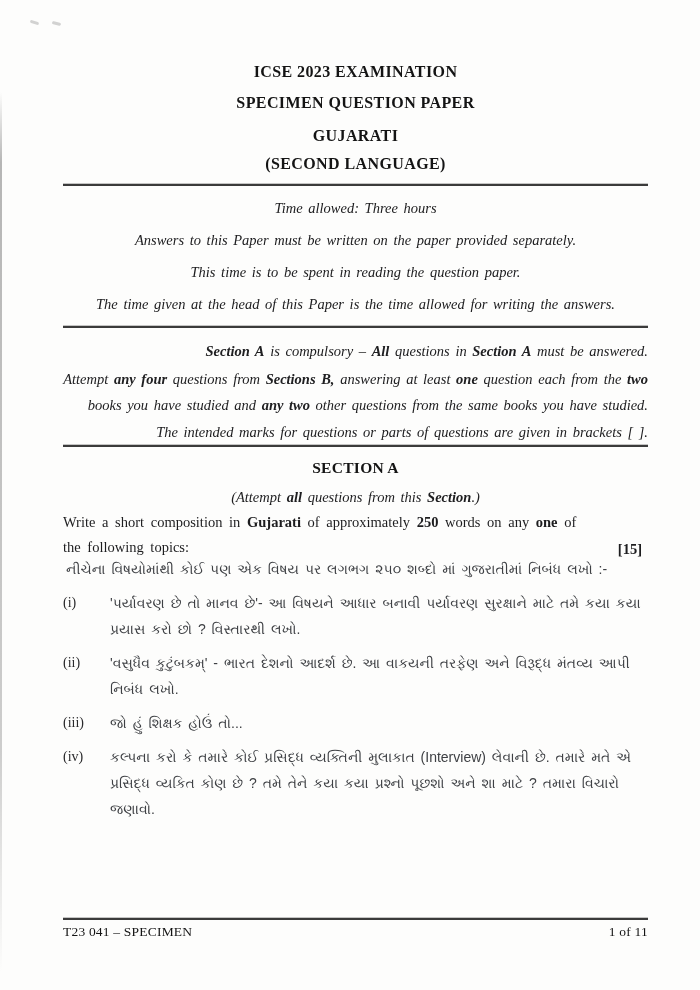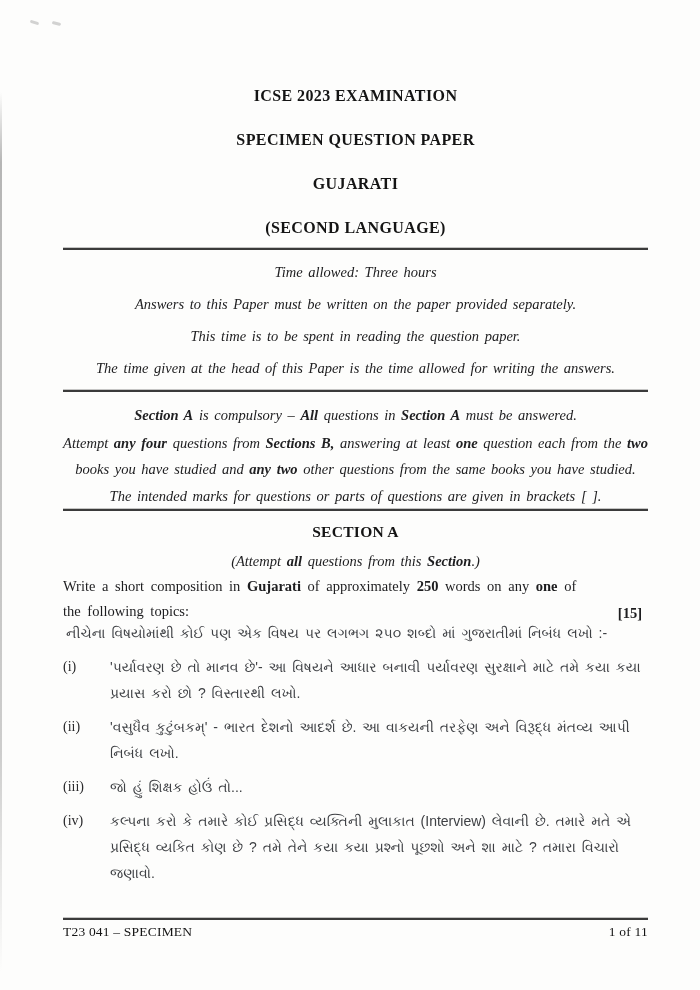--- a/index.html
+++ b/index.html
@@ -15,34 +15,34 @@
   .edge-shadow{
     position:absolute;left:0;top:92px;width:2px;height:880px;
     background:linear-gradient(180deg,rgba(110,110,110,0) 0%,rgba(95,95,95,.45) 8%,rgba(95,95,95,.30) 75%,rgba(120,120,120,0) 100%);
   }
   .scan-mark{position:absolute;background:rgba(140,140,140,.38);border-radius:2px;}
   .m1{left:30px;top:21px;width:9px;height:3px;transform:rotate(18deg);}
   .m2{left:52px;top:22px;width:9px;height:3px;transform:rotate(14deg);}
   .content{margin:0 52px 0 63px;}
 
   header{padding-top:62px;text-align:center;}
-  .h-line{font-weight:bold;font-size:16px;line-height:20px;letter-spacing:.4px;color:#141414;margin-top:24px;}
+  .h-line{font-weight:bold;font-size:16px;line-height:20px;letter-spacing:.4px;color:#141414;}
   .t1{margin-bottom:11px;}
   .t2{margin-bottom:13px;}
   .t3{margin-bottom:8px;}
 
   .rule{height:2px;background:#3b3b3b;box-shadow:0 -1px 0 rgba(0,0,0,.22);}
   .rule-1{margin-top:10px;}
   .rule-2{margin-top:0;}
   .rule-3{margin-top:2px;}
 
   .preamble{text-align:center;margin-top:12px;}
   .pre-line{font-style:italic;font-size:14.5px;line-height:20px;margin:0 0 12px;color:#202022;word-spacing:2px;}
 
-  .instructions{text-align:center;margin-top:10px;}
+  .instructions{text-align:right;margin-top:10px;}
   .instr{font-style:italic;font-size:14.5px;line-height:26px;margin:0;color:#202022;word-spacing:2px;}
   .i2{margin-top:2px;}
   .i3{margin-top:3px;line-height:22px;}
 
   .section-title{text-align:center;font-weight:bold;font-size:15.5px;line-height:20px;margin-top:11px;letter-spacing:.3px;color:#141414;}
   .section-subtitle{text-align:center;font-style:italic;font-size:14.5px;line-height:20px;margin-top:9px;word-spacing:2px;}
 
   .q-label{font-weight:bold;font-size:15px;line-height:20px;margin-top:4px;color:#141414;}
   .q-body{position:relative;margin-top:3px;}
   .q-text{margin:0;font-size:14.5px;line-height:25px;max-width:525px;word-spacing:3px;color:#1d1d1f;}

